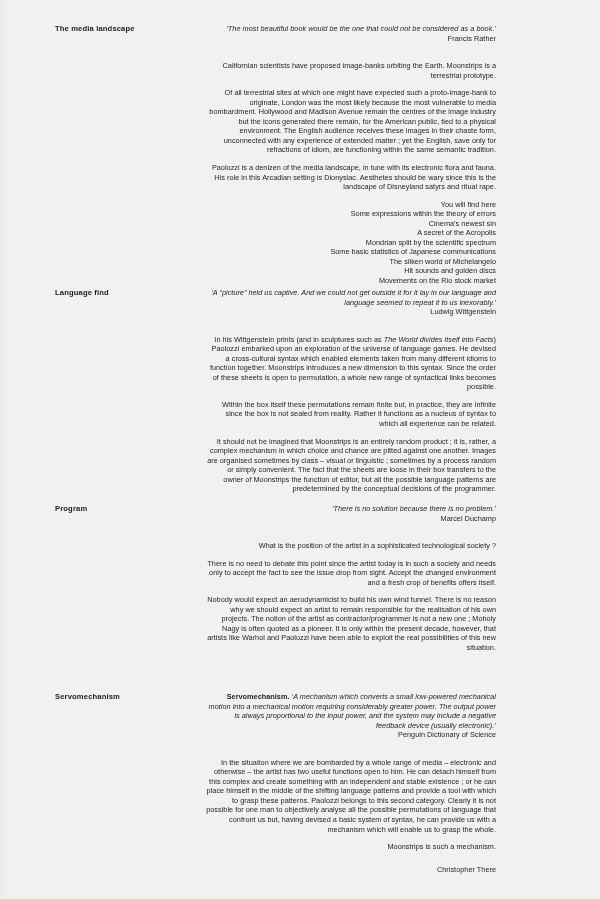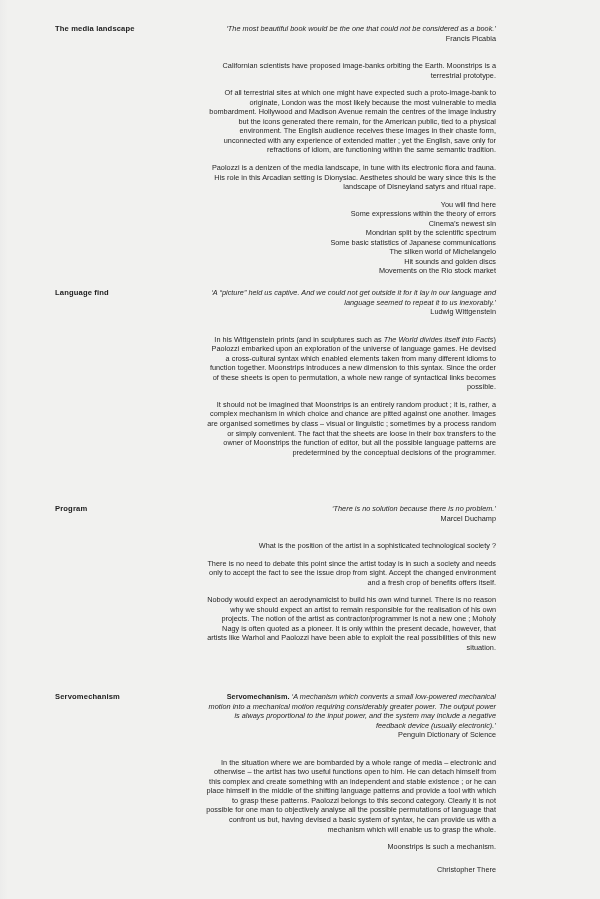--- a/index.html
+++ b/index.html
@@ -95,47 +95,49 @@
 </head>
 <body style="background: rgb(241, 241, 239);">
 
 <div class="page" style="background: rgb(241, 241, 239);">
   <div class="sheet">
 
     <div class="section" style="top:24px;">
       <div class="label">The media landscape</div>
       <div class="col">
         <p class="quote">‘The most beautiful book would be the one that could not be considered as a book.’</p>
-        <p class="attrib">Francis Picabia</p>
+        <p class="attrib">Francis Rather</p>
         <div class="gap-after-quote"></div>
         <p>Californian scientists have proposed image-banks orbiting the Earth. Moonstrips is a terrestrial prototype.</p>
         <p>Of all terrestrial sites at which one might have expected such a proto-image-bank to originate, London was the most likely because the most vulnerable to media bombardment. Hollywood and Madison Avenue remain the centres of the image industry but the icons generated there remain, for the American public, tied to a physical environment. The English audience receives these images in their chaste form, unconnected with any experience of extended matter ; yet the English, save only for refractions of idiom, are functioning within the same semantic tradition.</p>
         <p>Paolozzi is a denizen of the media landscape, in tune with its electronic flora and fauna. His role in this Arcadian setting is Dionysiac. Aesthetes should be wary since this is the landscape of Disneyland satyrs and ritual rape.</p>
         <div class="list">
           <p>You will find here</p>
           <p>Some expressions within the theory of errors</p>
           <p>Cinema’s newest sin</p>
+          <p>A secret of the Acropolis</p>
           <p>Mondrian split by the scientific spectrum</p>
           <p>Some basic statistics of Japanese communications</p>
           <p>The silken world of Michelangelo</p>
           <p>Hit sounds and golden discs</p>
           <p>Movements on the Rio stock market</p>
         </div>
       </div>
     </div>
 
     <div class="section" style="top:288px;">
       <div class="label">Language find</div>
       <div class="col">
         <p class="quote">‘A “picture” held us captive. And we could not get outside it for it lay in our language and language seemed to repeat it to us inexorably.’</p>
         <p class="attrib">Ludwig Wittgenstein</p>
         <div class="gap-after-quote"></div>
         <p>
           <span>In his Wittgenstein prints (and in sculptures such as </span><em>The World divides itself into Facts</em><span>) Paolozzi embarked upon an exploration of the universe of language games. He devised a cross-cultural syntax which enabled elements taken from many different idioms to function together. Moonstrips introduces a new dimension to this syntax. Since the order of these sheets is open to permutation, a whole new range of syntactical links becomes possible.</span>
         </p>
+        <p>Within the box itself these permutations remain finite but, in practice, they are infinite since the box is not sealed from reality. Rather it functions as a nucleus of syntax to which all experience can be related.</p>
         <p>It should not be imagined that Moonstrips is an entirely random product ; it is, rather, a complex mechanism in which choice and chance are pitted against one another. Images are organised sometimes by class – visual or linguistic ; sometimes by a process random or simply convenient. The fact that the sheets are loose in their box transfers to the owner of Moonstrips the function of editor, but all the possible language patterns are predetermined by the conceptual decisions of the programmer.</p>
       </div>
     </div>
 
     <div class="section" style="top:504px;">
       <div class="label">Program</div>
       <div class="col">
         <p class="quote">‘There is no solution because there is no problem.’</p>
         <p class="attrib">Marcel Duchamp</p>
         <div class="gap-after-quote"></div>

